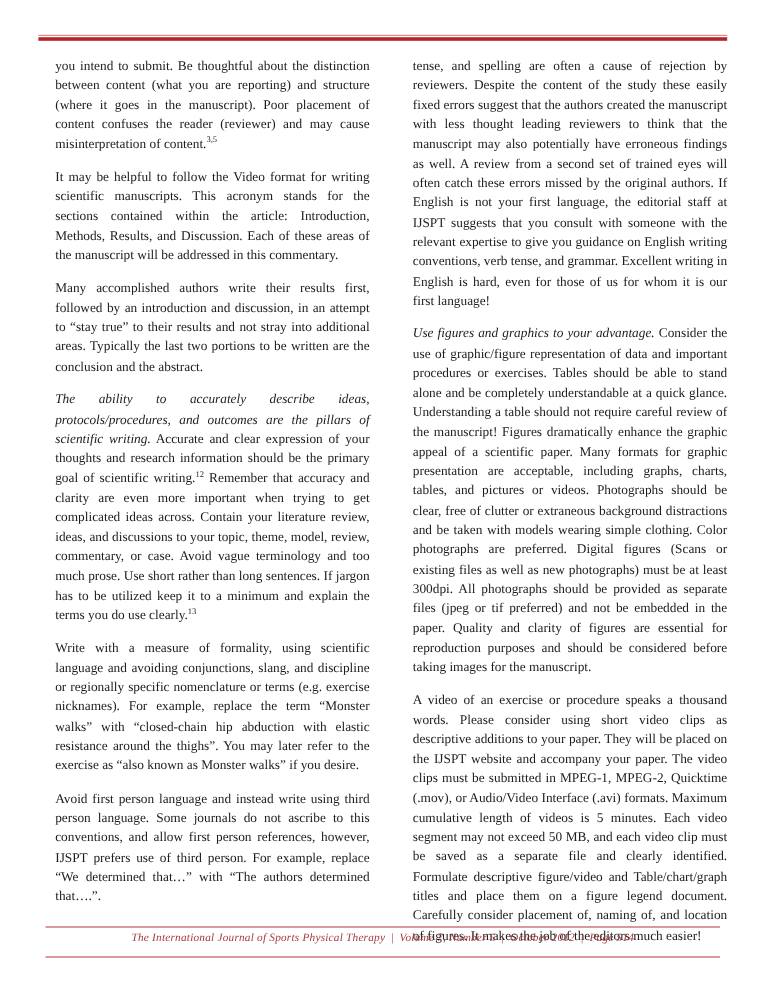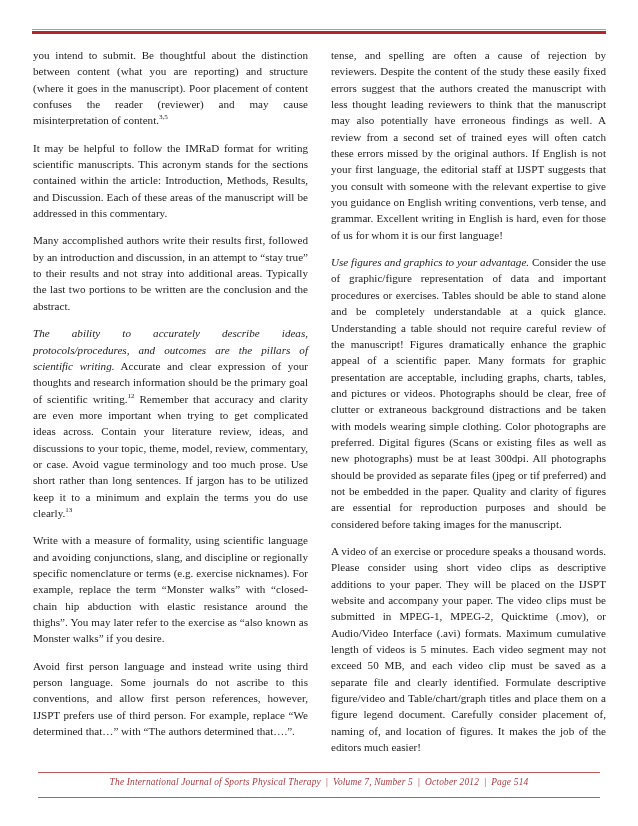--- a/index.html
+++ b/index.html
@@ -55,21 +55,21 @@
   .col {
     width: 275px;
     font-size: 11.1px;
     line-height: 16.35px;
     text-align: justify;
     text-justify: inter-word;
     hyphens: manual;
   }
 
   p {
-    margin: 0 0 11px 0;
+    margin: 0 0 11px 13px;
     text-align: justify;
   }
   p:last-child { margin-bottom: 0; }
 
   .lead {
     font-weight: normal;
     font-style: italic;
   }
 
   sup {
@@ -117,21 +117,21 @@
 
   <div class="top-rule-thin"></div>
   <div class="top-rule"></div>
 
   <div class="columns">
 
     <div class="col">
 
       <p><span>you intend to submit. Be thoughtful about the distinction between content (what you are reporting) and structure (where it goes in the manuscript). Poor placement of content confuses the reader (reviewer) and may cause misinterpretation of content.</span><sup>3,5</sup></p>
 
-      <p><span>It may be helpful to follow the IMRaD format for writing scientific manuscripts. This acronym stands for the sections contained within the article: Introduction, Methods, Results, and Discussion. Each of these areas of the manuscript will be addressed in this commentary.</span></p>
+      <p><span>It may be helpful to follow the Video format for writing scientific manuscripts. This acronym stands for the sections contained within the article: Introduction, Methods, Results, and Discussion. Each of these areas of the manuscript will be addressed in this commentary.</span></p>
 
       <p><span>Many accomplished authors write their results first, followed by an introduction and discussion, in an attempt to “stay true” to their results and not stray into additional areas. Typically the last two portions to be written are the conclusion and the abstract.</span></p>
 
       <p><span class="lead">The ability to accurately describe ideas, protocols/procedures, and outcomes are the pillars of scientific writing.</span><span> Accurate and clear expression of your thoughts and research information should be the primary goal of scientific writing.</span><sup>12</sup><span> Remember that accuracy and clarity are even more important when trying to get complicated ideas across. Contain your literature review, ideas, and discussions to your topic, theme, model, review, commentary, or case. Avoid vague terminology and too much prose. Use short rather than long sentences. If jargon has to be utilized keep it to a minimum and explain the terms you do use clearly.</span><sup>13</sup></p>
 
       <p><span>Write with a measure of formality, using scientific language and avoiding conjunctions, slang, and discipline or regionally specific nomenclature or terms (e.g. exercise nicknames). For example, replace the term “Monster walks” with “closed-chain hip abduction with elastic resistance around the thighs”. You may later refer to the exercise as “also known as Monster walks” if you desire.</span></p>
 
       <p><span>Avoid first person language and instead write using third person language. Some journals do not ascribe to this conventions, and allow first person references, however, IJSPT prefers use of third person. For example, replace “We determined that…” with “The authors determined that….”.</span></p>
 
 

